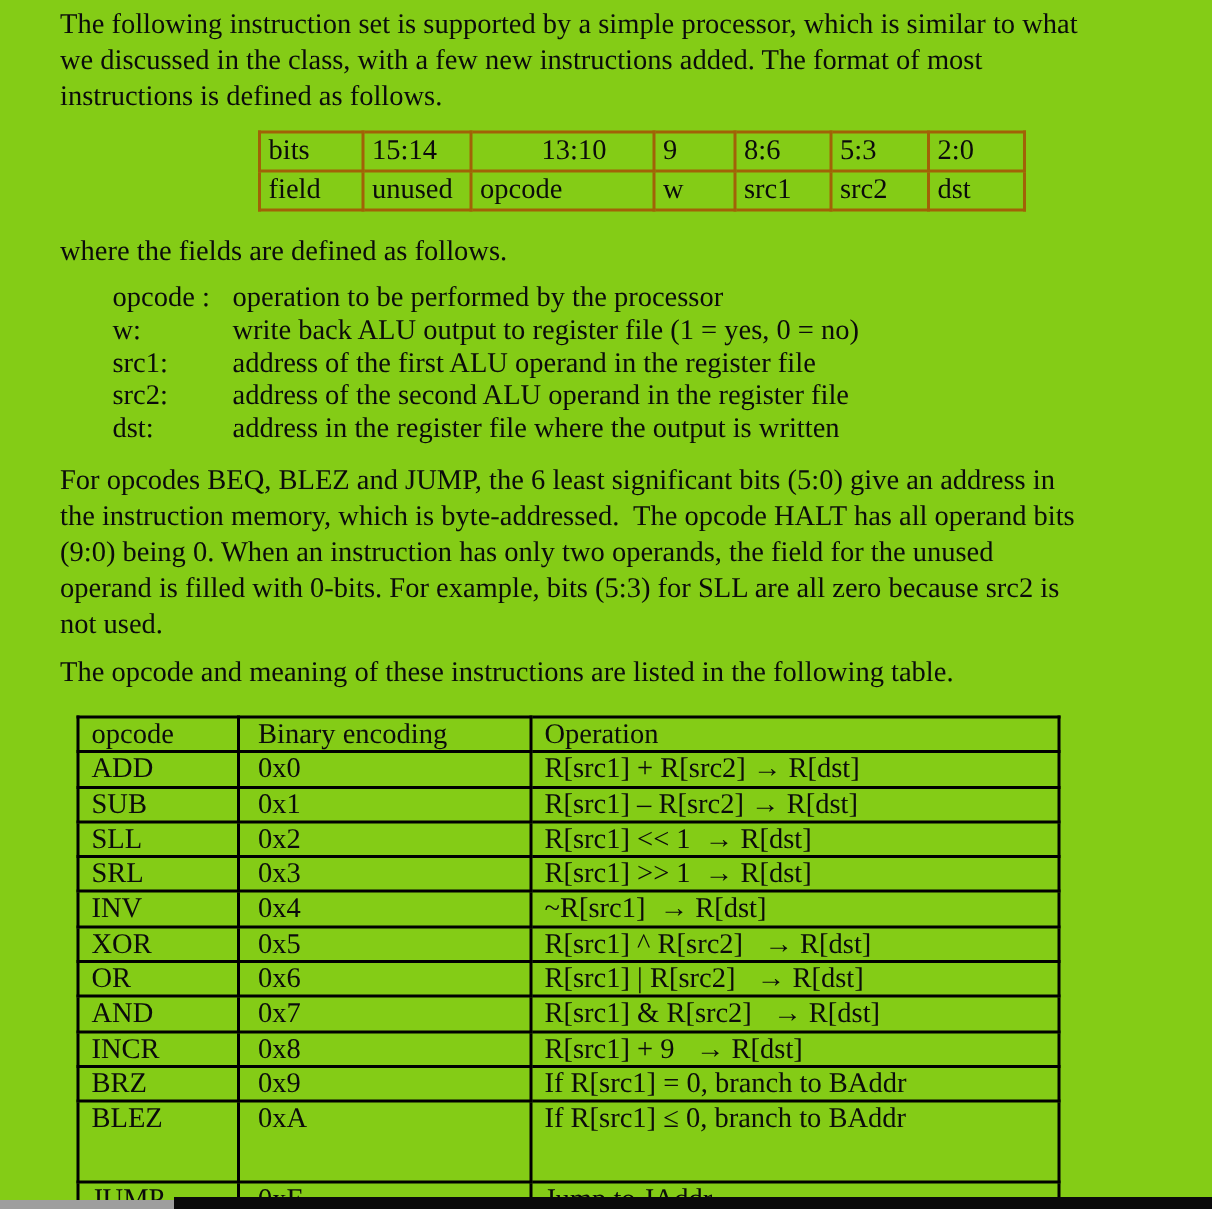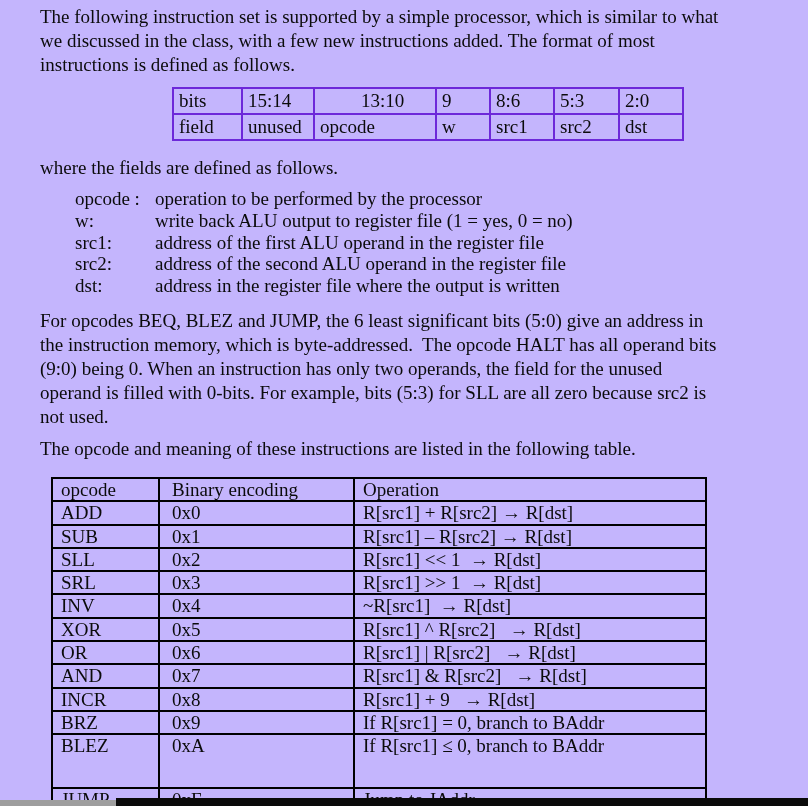--- a/index.html
+++ b/index.html
@@ -6,42 +6,42 @@
   body {
     width: 808px; height: 806px;
     background: #ffffff;
     font-family: "Liberation Serif", "DejaVu Serif", serif;
     color: #0b0b0b;
   }
   .page {
     position: relative;
     width: 808px; height: 806px;
     overflow: hidden;
-    background: #c4b5fd;
+    background: #84cc16;
   }
   .para {
     position: absolute;
     font-size: 19px;
     line-height: 24px;
     white-space: pre;
     margin: 0;
   }
   #intro-paragraph { left: 40px; top: 5px; }
   #fields-intro { left: 40px; top: 156px; }
   #opcodes-paragraph { left: 40px; top: 309px; }
   #table-intro-paragraph { left: 40px; top: 437px; }
 
   
   #format-table {
     position: absolute; left: 172px; top: 87px;
     border-collapse: collapse;
     table-layout: fixed;
   }
   #format-table td {
-    border: 2px solid #6d28d9;
+    border: 2px solid #a16207;
     font-size: 19px;
     line-height: 20px;
     height: 22px;
     padding: 1px 2px 1px 5px;
     white-space: pre;
     vertical-align: middle;
   }
 
   
   #field-definitions {

